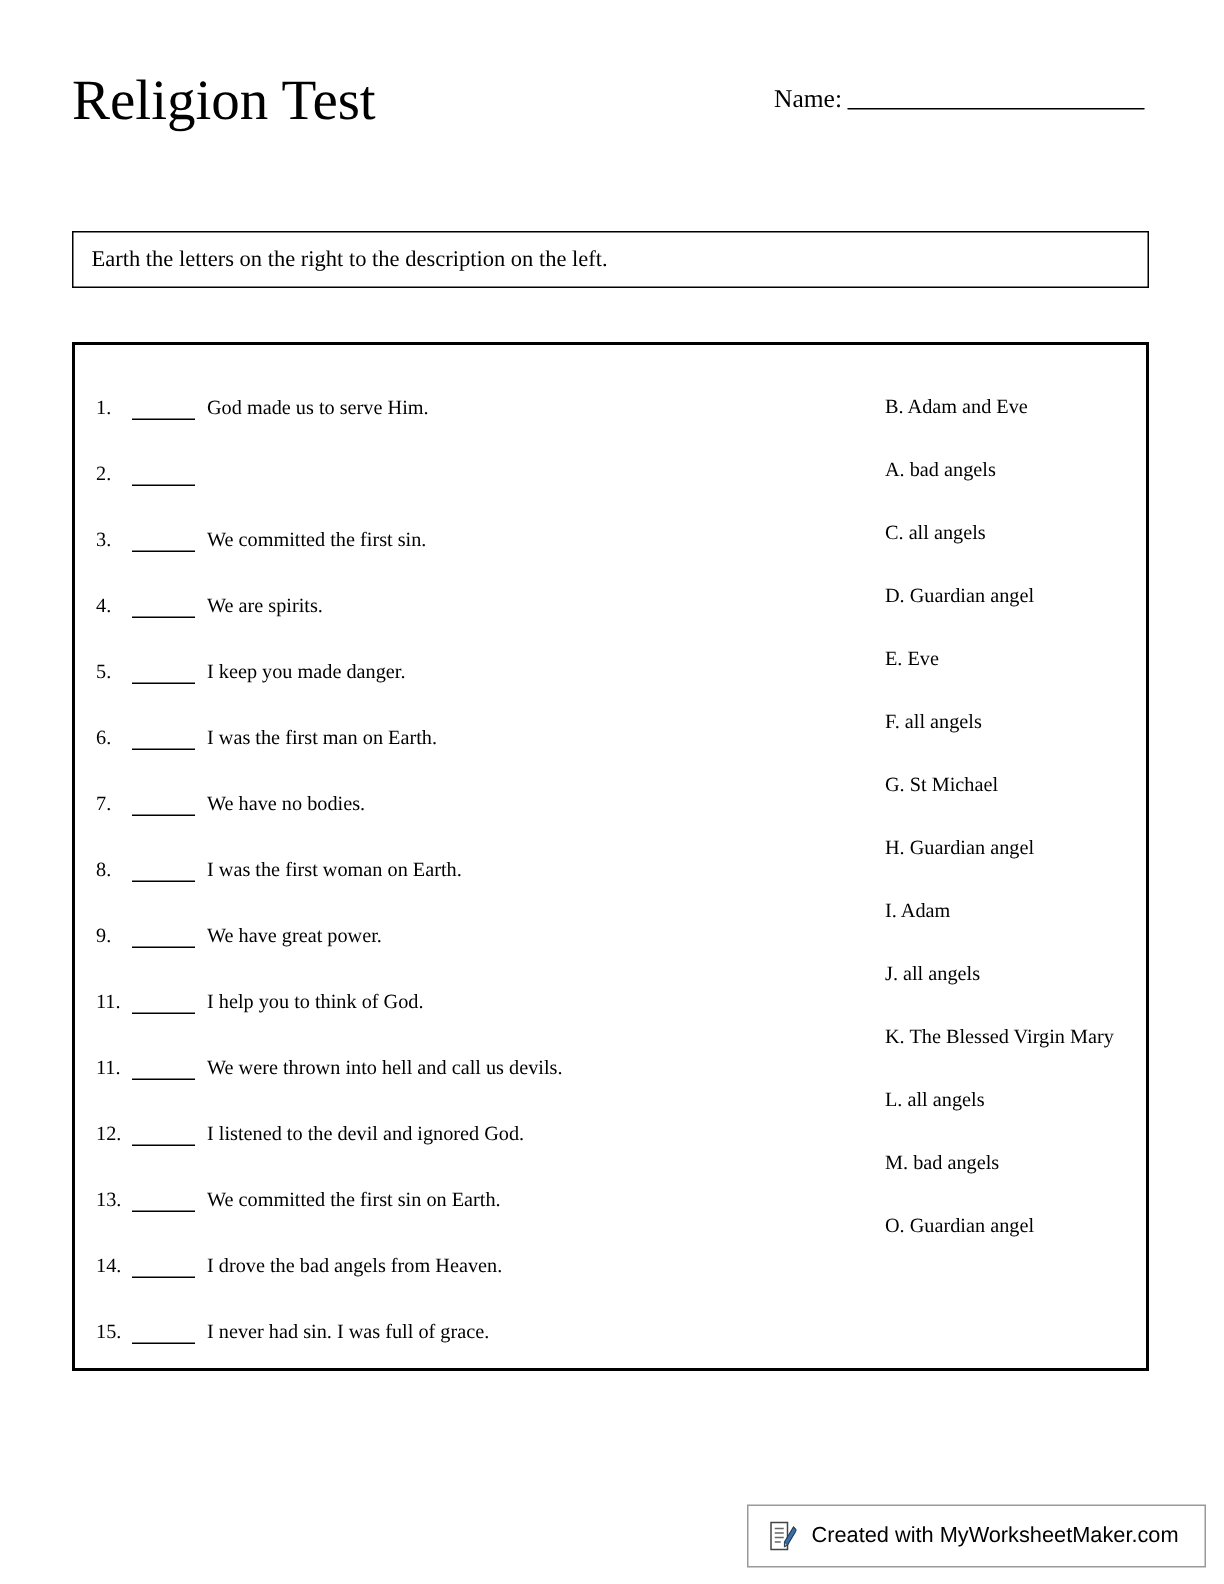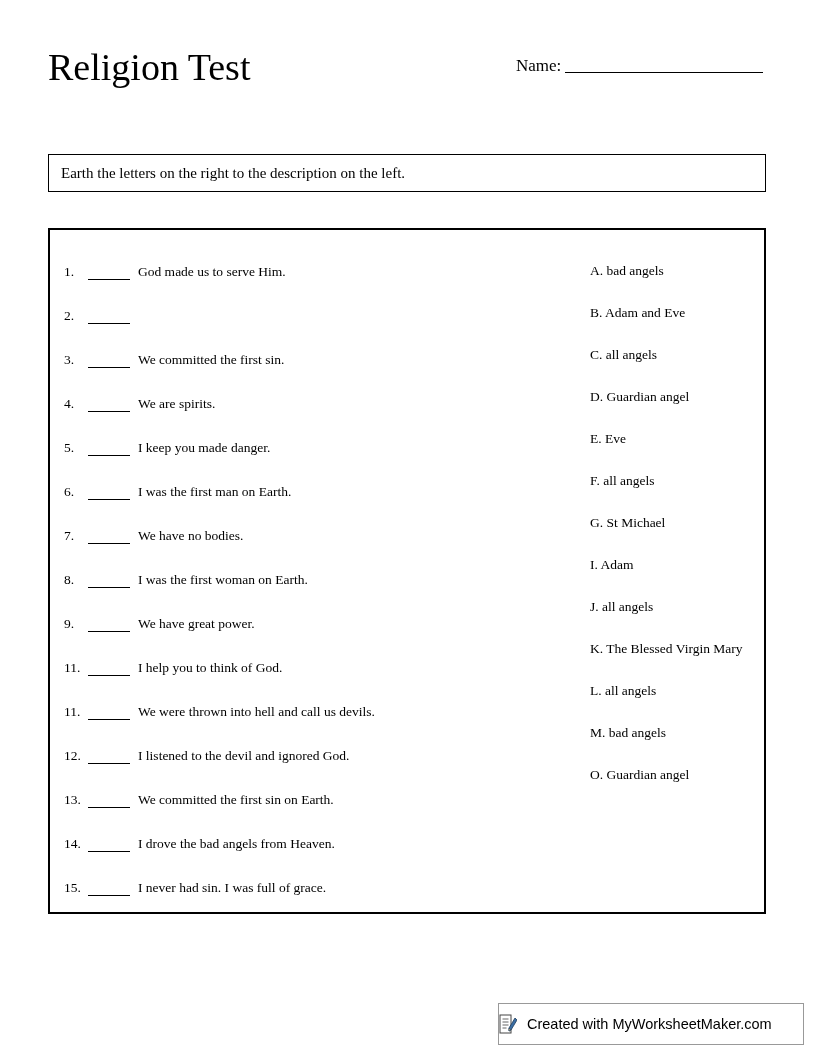--- a/index.html
+++ b/index.html
@@ -144,20 +144,21 @@
     position: absolute;
     left: 498px;
     top: 1003px;
     width: 306px;
     height: 42px;
     border: 1px solid #999;
     box-sizing: border-box;
     background: #fff;
     display: flex;
     align-items: center;
+    padding-left: 14px;
     gap: 10px;
     text-align: right;
   }
   .badge-icon {
     width: 18px;
     height: 20px;
     flex: 0 0 auto;
     position: relative;
   }
   .badge-text {
@@ -257,27 +258,28 @@
         <span class="q-text">I drove the bad angels from Heaven.</span>
       </div>
       <div class="q-row">
         <span class="q-num">15.</span>
         <span class="q-blank"></span>
         <span class="q-text">I never had sin. I was full of grace.</span>
       </div>
     </div>
 
     <div class="right-col">
+      <div class="a-row">B. Adam and Eve</div>
       <div class="a-row">A. bad angels</div>
-      <div class="a-row">B. Adam and Eve</div>
       <div class="a-row">C. all angels</div>
       <div class="a-row">D. Guardian angel</div>
       <div class="a-row">E. Eve</div>
       <div class="a-row">F. all angels</div>
       <div class="a-row">G. St Michael</div>
+      <div class="a-row">H. Guardian angel</div>
       <div class="a-row">I. Adam</div>
       <div class="a-row">J. all angels</div>
       <div class="a-row">K. The Blessed Virgin Mary</div>
       <div class="a-row">L. all angels</div>
       <div class="a-row">M. bad angels</div>
       <div class="a-row">O. Guardian angel</div>
     </div>
 
   </div>
 

